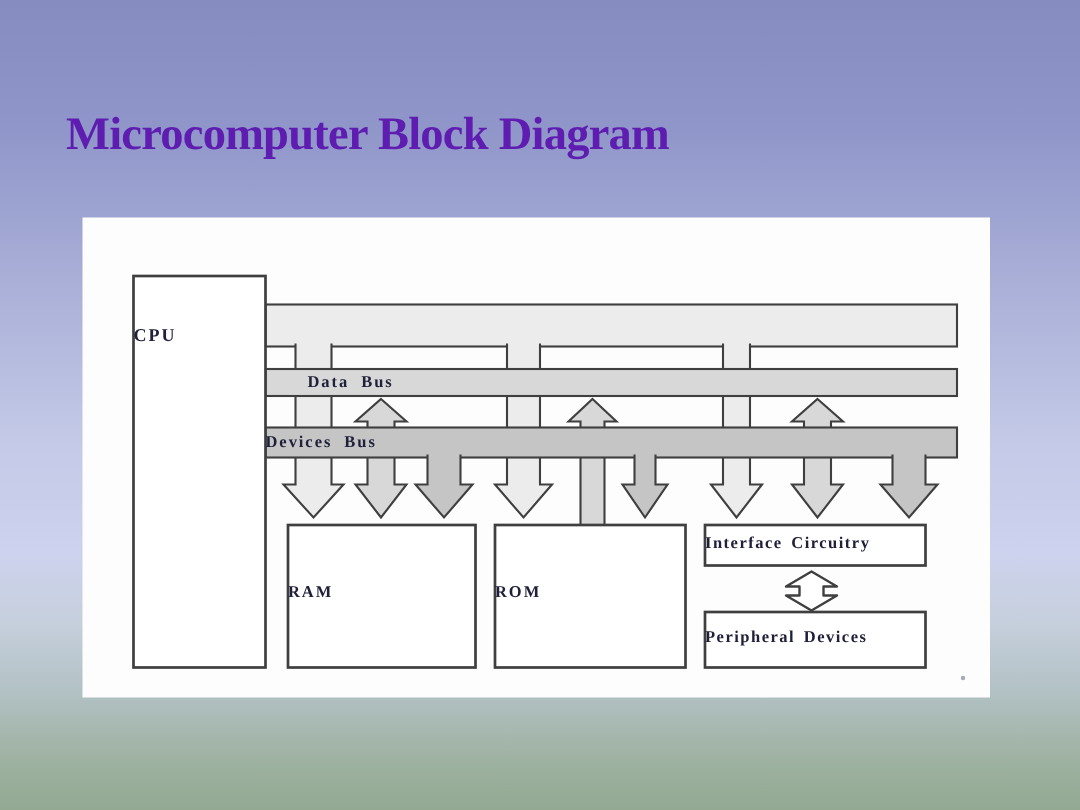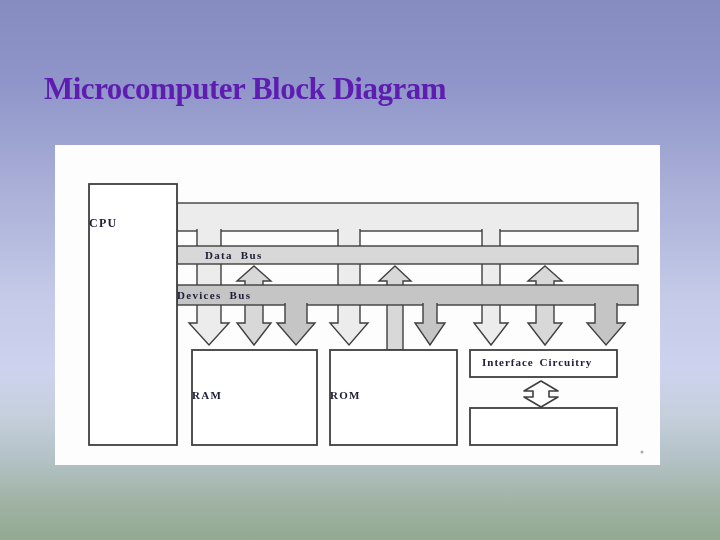--- a/index.html
+++ b/index.html
@@ -83,16 +83,17 @@
 
 
   <div class="lbl" style="left:177px;top:249px;width:300px;margin-left:28px;">Data Bus</div>
 
   <div class="lbl" style="left:177px;top:289px;width:300px;">Devices Bus</div>
 
   <div class="lbl" style="left:192px;top:389px;width:136px;">RAM</div>
 
   <div class="lbl" style="left:330px;top:389px;width:118px;">ROM</div>
 
-  <div class="lbl" style="left:470px;top:356px;width:147px;letter-spacing:1px;word-spacing:2px;margin-left:12px;">Interface Circuitry</div>
+  <div class="lbl" style="left:470px;top:356px;width:147px;letter-spacing:1px;word-spacing:2px;">Interface Circuitry</div>
 
+  <div class="lbl" style="left:470px;top:419px;width:147px;letter-spacing:1px;word-spacing:2px;">Peripheral Devices</div>
 
 </div>
 
 </body></html>

